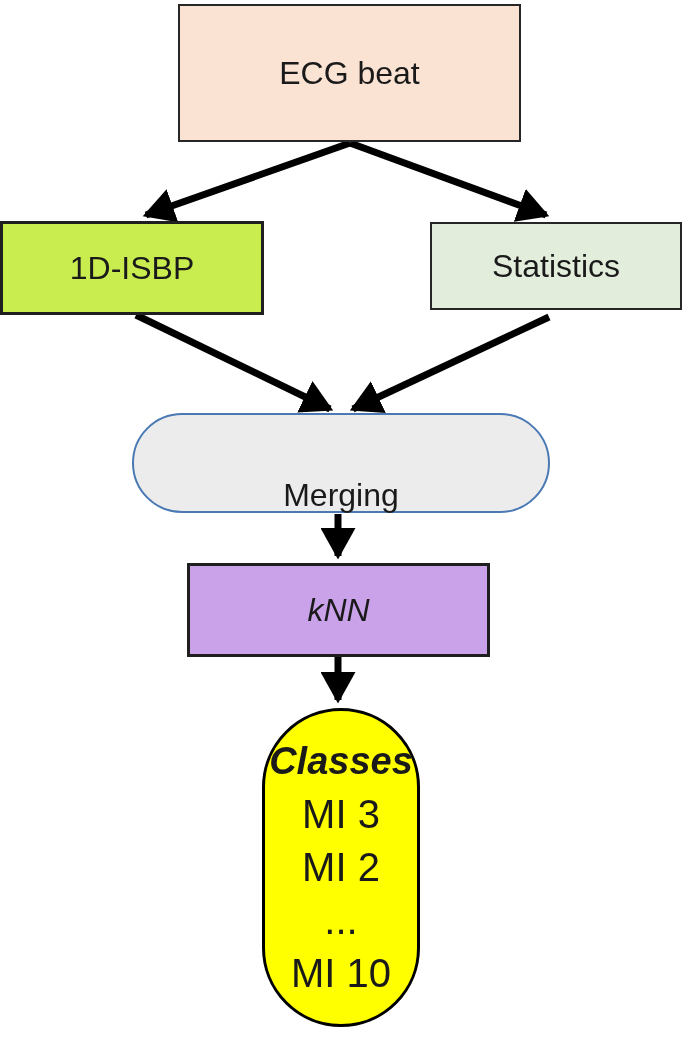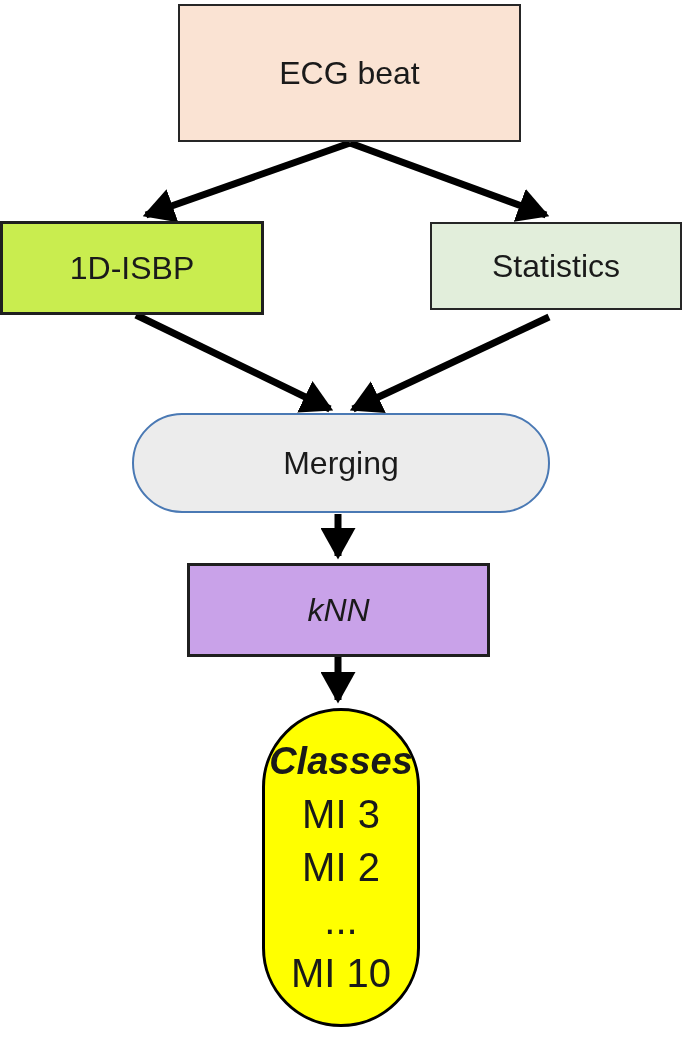--- a/index.html
+++ b/index.html
@@ -100,21 +100,21 @@
   </div>
 
   <div class="node node-isbp" style="background-color: rgb(201, 237, 79);">
     <span>1D-ISBP</span>
   </div>
 
   <div class="node node-stats" style="background-color: rgb(226, 238, 219);">
     <span>Statistics</span>
   </div>
 
-  <div class="node node-merging" style="background-color: rgb(236, 236, 236); border-color: rgb(74, 121, 180);">
+  <div class="node node-merging" style="background-color: rgb(236, 236, 236); border-color: rgb(74, 121, 180); align-items: flex-end;">
     <span>Merging</span>
   </div>
 
   <div class="node node-knn" style="background-color: rgb(201, 162, 233);">
     <span>kNN</span>
   </div>
 
   <div class="node node-classes" style="background-color: rgb(255, 255, 0); border-color: rgb(0, 0, 0);">
     <div class="class-heading">Classes</div>
     <div class="class-line">MI 3</div>

